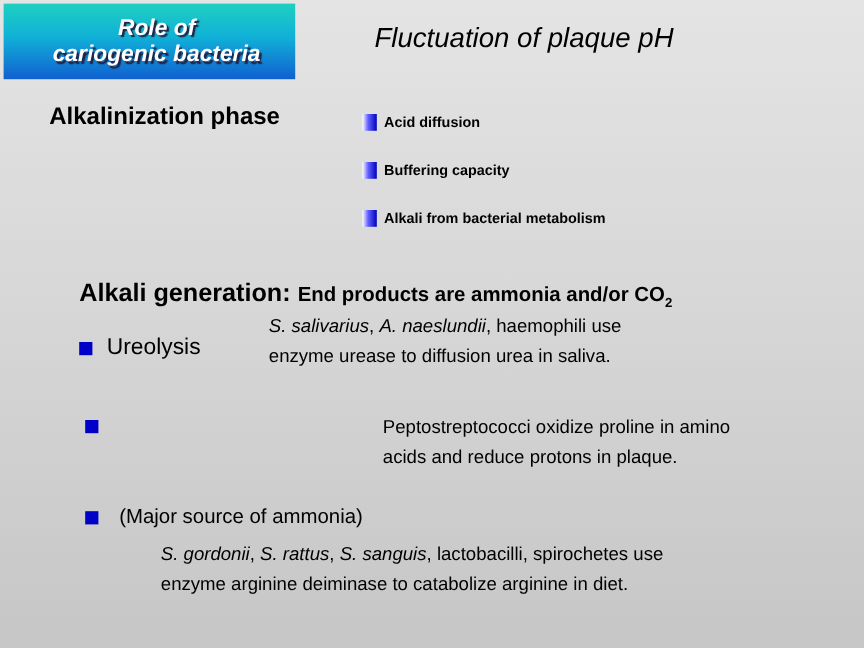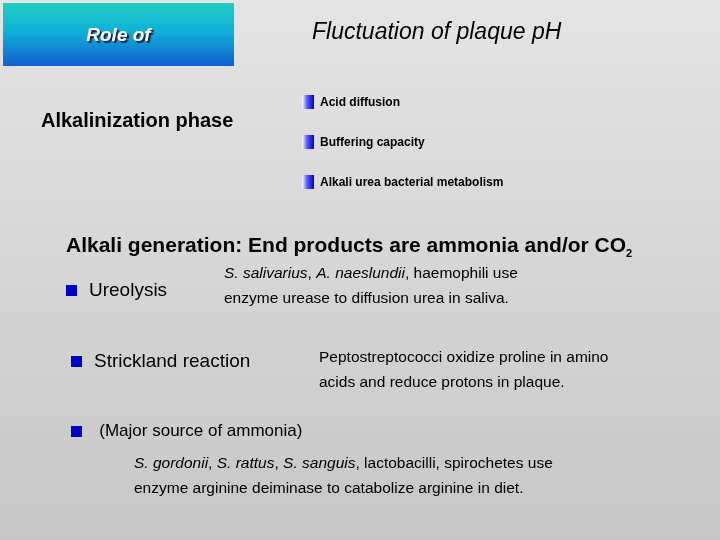--- a/index.html
+++ b/index.html
@@ -3,66 +3,65 @@
 <meta charset="utf-8">
 <style>
   html,body{margin:0;padding:0;}
   body{width:720px;height:540px;overflow:hidden;font-family:"Liberation Sans",sans-serif;
     background:linear-gradient(180deg,#e4e4e4 0%,#d6d6d6 50%,#c6c6c6 100%);position:relative;color:#000;}
   .abs{position:absolute;}
   .badge{left:3px;top:3px;width:231px;height:63px;
     background:linear-gradient(180deg,#1fd0c0 0%,#10b0d8 45%,#1060d0 100%);
     display:flex;align-items:center;justify-content:center;text-align:center;
     color:#fff;font-style:italic;font-weight:bold;font-size:19px;line-height:22px;
-    text-shadow:2px 2px 1px #224;}
+    text-shadow:2px 2px 1px #224;padding-left:12px;}
   .title{left:312px;top:18px;font-style:italic;font-weight:normal;font-size:23px;}
-  .phase{left:41px;top:109px;font-weight:bold;font-size:20px;}
+  .phase{left:41px;top:86px;font-weight:bold;font-size:20px;}
   .bul{display:flex;align-items:center;font-weight:bold;font-size:12px;}
   .gsq{width:12px;height:14px;margin-right:6px;background:linear-gradient(90deg,#fff 0%,#6060ff 40%,#0000c0 100%);}
   .gen{left:66px;top:233px;font-weight:bold;font-size:21px;}
-  .gen small{font-size:21px;margin-top:20px;}
+  .gen small{font-size:17px;margin-top:20px;}
   .gen sub{font-size:11px;}
   .sq{width:11px;height:11px;background:#0000c8;margin-right:12px;display:inline-block;}
   .item{display:flex;align-items:center;font-size:19px;}
   .desc{font-size:15.5px;line-height:25px;}
 </style>
 </head>
 <body>
 
 <div class="abs badge">
-  <div><span>Role of</span><br></div>
+  <div><span>Role of</span><br><span>cariogenic bacteria</span></div>
 </div>
 <div class="abs title">Fluctuation of plaque pH</div>
 
 <div class="abs phase">Alkalinization phase</div>
 <div class="abs bul" style="left:302px;top:95px;">
     <span class="gsq"></span>
     <span>Acid diffusion</span>
   </div>
 <div class="abs bul" style="left:302px;top:135px;">
     <span class="gsq"></span>
     <span>Buffering capacity</span>
   </div>
 <div class="abs bul" style="left:302px;top:175px;">
     <span class="gsq"></span>
-    <span>Alkali urea bacterial metabolism</span>
+    <span>Alkali from bacterial metabolism</span>
   </div>
 
 <div class="abs gen"><span>Alkali generation:</span> <small>End products are ammonia and/or CO</small><sub>2</sub></div>
 
 <div class="abs item" style="left:66px;top:279px;">
     <span class="sq"></span>
     <span>Ureolysis</span>
   </div>
 <div class="abs desc" style="left:224px;top:260px;">
   <i>S. salivarius</i><span>, </span><i>A. naeslundii</i><span>, haemophili use</span><br><span>enzyme urease to diffusion urea in saliva.</span>
 </div>
 
 <div class="abs item" style="left:71px;top:350px;">
     <span class="sq"></span>
-    <span>Strickland reaction</span>
   </div>
 <div class="abs desc" style="left:319px;top:344px;"><span>Peptostreptococci oxidize proline in amino</span><br><span>acids and reduce protons in plaque.</span></div>
 
 <div class="abs item" style="left:71px;top:420px;"><span class="sq"></span>&nbsp;<span style="font-size:17px">(Major source of ammonia)</span></div>
 <div class="abs desc" style="left:134px;top:450px;">
   <i>S. gordonii</i><span>, </span><i>S. rattus</i><span>, </span><i>S. sanguis</i><span>, lactobacilli, spirochetes use</span><br><span>enzyme arginine deiminase to catabolize arginine in diet.</span>
 </div>
 
 </body></html>

